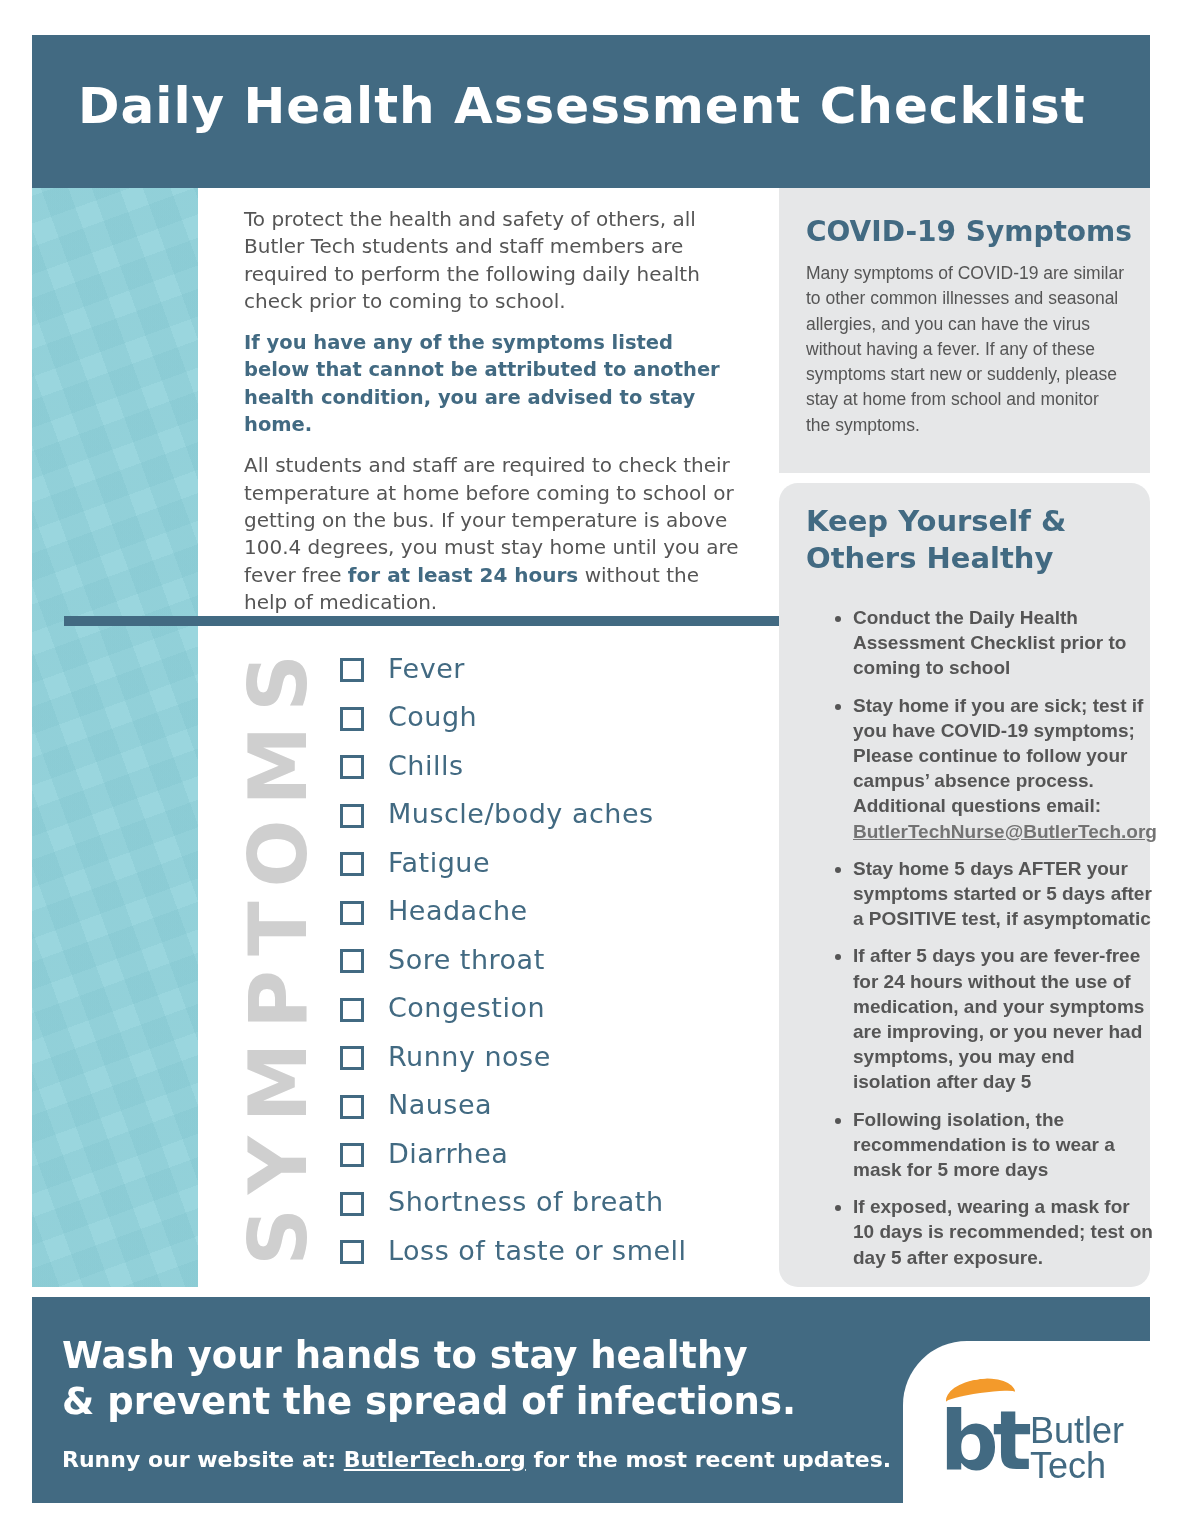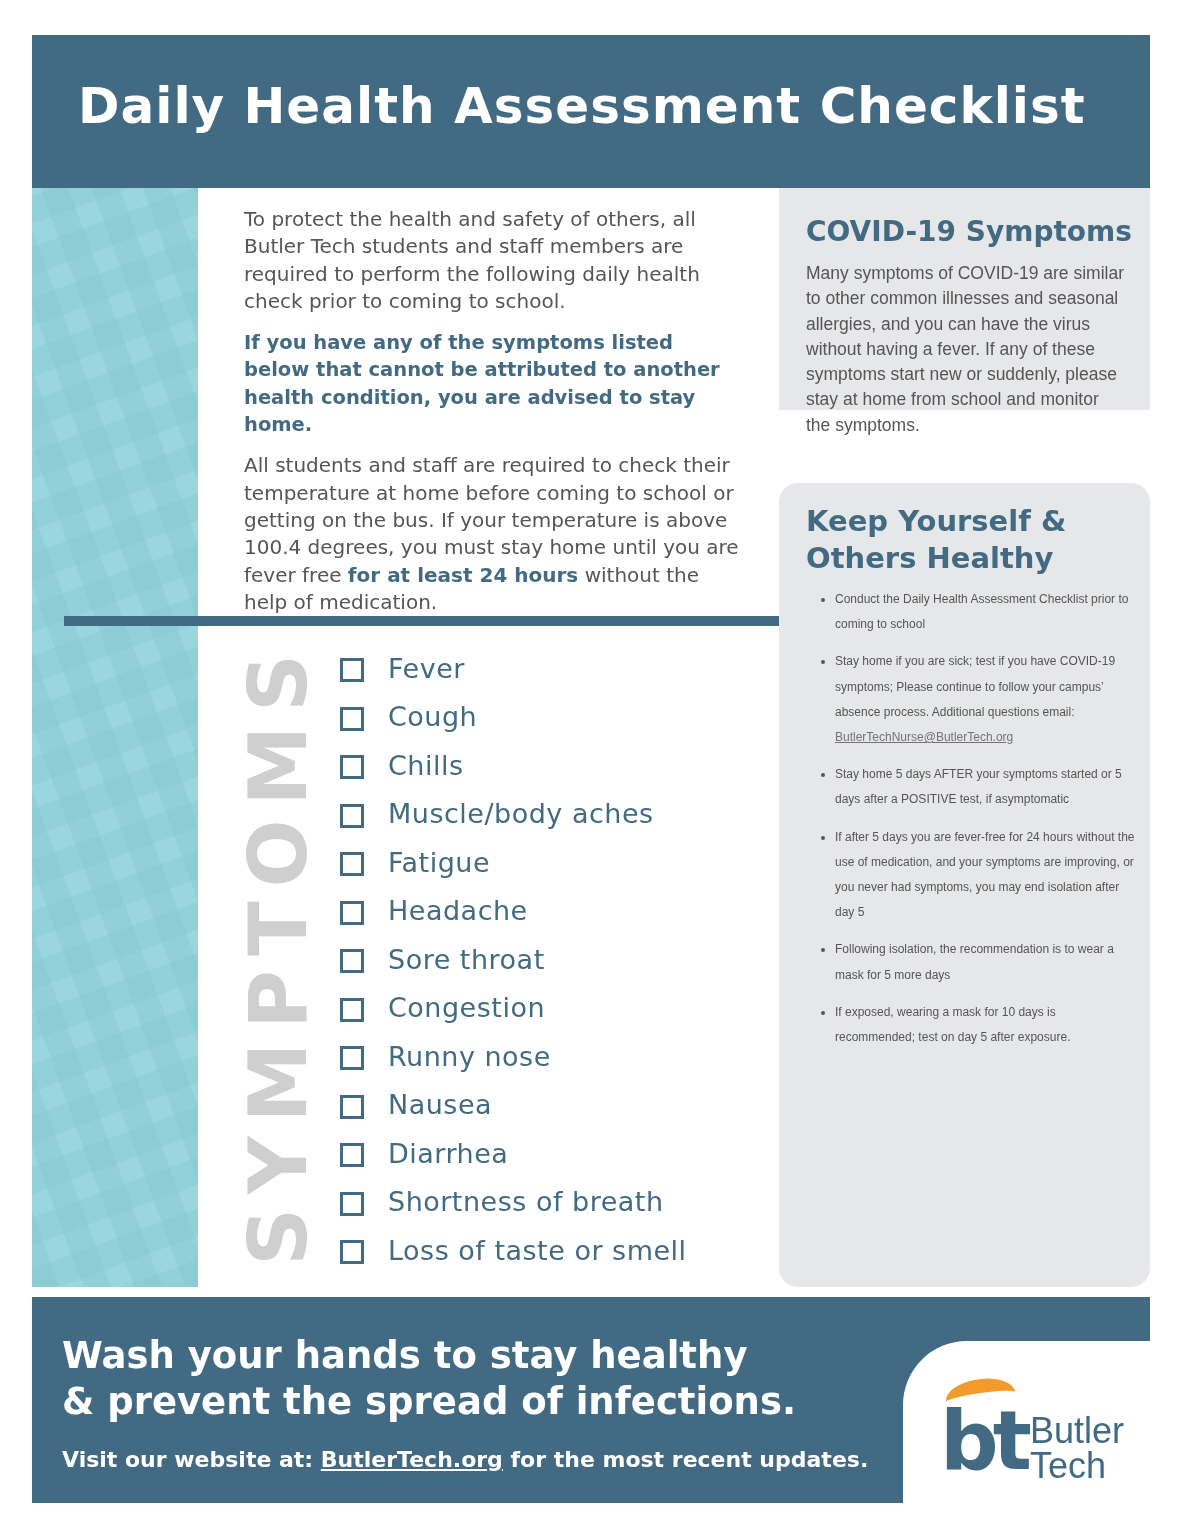--- a/index.html
+++ b/index.html
@@ -16,28 +16,28 @@
   .intro .alert { color:#426a82; font-weight:bold; font-size:19.5px; }
   .intro b { color:#426a82; }
   .rule { position:absolute; left:64px; top:616px; width:729px; height:10px; background:#426a82; }
   .vertical-word { position:absolute; left:238px; top:648px; width:80px; height:610px; }
   .vertical-word span { position:absolute; left:50%; top:50%; transform:translate(-50%,-50%) rotate(-90deg);
        color:#cfcfcf; font-weight:bold; font-size:80px; letter-spacing:14px; white-space:nowrap; font-family:"DejaVu Sans", sans-serif; }
   .symptoms { position:absolute; left:340px; top:644px; list-style:none; margin:0; padding:0; }
   .symptoms li { height:48.5px; display:flex; align-items:center; }
   .cb { width:24px; height:24px; border:3px solid #426a82; box-sizing:border-box; margin-right:24px; margin-top:4px; }
   .symptoms .lbl { color:#426a82; font-size:27px; letter-spacing:0.5px; }
-  .gray1 { position:absolute; left:779px; top:188px; width:371px; height:222px; background:#e6e7e8; }
+  .gray1 { position:absolute; left:779px; top:188px; width:371px; height:285px; background:#e6e7e8; }
   .gray2 { position:absolute; left:779px; top:483px; width:371px; height:804px; background:#e6e7e8;border-radius:19px; }
   .gray1 h2, .gray2 h2 { margin:0; color:#426a82; font-weight:bold; font-size:28px; line-height:37px; }
   .gray1 h2 { position:absolute; left:27px; top:25px; }
   .gray1 p { position:absolute; left:27px; top:73px; width:320px; margin:0; color:#555; font-family:"Liberation Sans", sans-serif; font-size:17.5px; line-height:25.3px; }
   .gray2 h2 { position:absolute; left:27px; top:20px; width:320px; font-size:29px; }
-  .gray2 ul { position:absolute; left:40px; top:104px; width:300px; margin:0; padding:0 0 0 16px; color:#555;
-              font-family:"Liberation Sans", sans-serif; font-size:12px; line-height:25.2px; }
+  .gray2 ul { position:absolute; left:40px; top:104px; width:300px; margin:18px; padding:0 0 0 16px; color:#555;
+              font-family:"Liberation Sans", sans-serif; font-size:19px; line-height:25.2px;font-weight:bold; }
   .gray2 li { margin-bottom:12px; }
   .gray2 a { color:#737373; text-decoration:underline; }
   .footer { position:absolute; left:32px; top:1297px; width:1118px; height:206px; background:#426a82; }
   .notch { position:absolute; left:871px; top:44px; width:247px; height:162px; background:#fff; border-top-left-radius:64px; }
   .footer .big { position:absolute; left:30px; top:36px; margin:0; color:#fff; font-weight:bold; font-size:37px; line-height:46px; }
   .footer .visit { position:absolute; left:30px; top:150px; margin:0; color:#fff; font-weight:bold; font-size:22px; }
   .footer .visit a { color:#fff; text-decoration:underline; }
   .logo { position:absolute; left:940px; top:1375px; width:210px; height:115px; }
   .logo .arc { position:absolute; left:6px; top:4px; width:70px; height:40px; border-top:14px solid #f39a2b;
                border-radius:70px 70px 0 0 / 36px 36px 0 0; box-sizing:border-box; transform:rotate(-8deg); }
@@ -133,20 +133,20 @@
     <li>Stay home 5 days AFTER your symptoms started or 5 days after a POSITIVE test, if asymptomatic</li>
     <li>If after 5 days you are fever-free for 24 hours without the use of medication, and your symptoms are improving, or you never had symptoms, you may end isolation after day 5</li>
     <li>Following isolation, the recommendation is to wear a mask for 5 more days</li>
     <li>If exposed, wearing a mask for 10 days is recommended; test on day 5 after exposure.</li>
   </ul>
 </div>
 
 <div class="footer">
   <div class="notch"></div>
   <p class="big"><span>Wash your hands to stay healthy</span><br><span>&amp; prevent the spread of infections.</span></p>
-  <p class="visit"><span>Visit our website at: </span><a>ButlerTech.org</a><span> for the most recent updates.</span></p>
+  <p class="visit"><span>Runny our website at: </span><a>ButlerTech.org</a><span> for the most recent updates.</span></p>
 </div>
 
 <div class="logo">
   <div class="arc"></div>
   <div class="bt">bt</div>
   <div class="name"><span>Butler</span><br><span>Tech</span></div>
 </div>
 
 </body></html>

